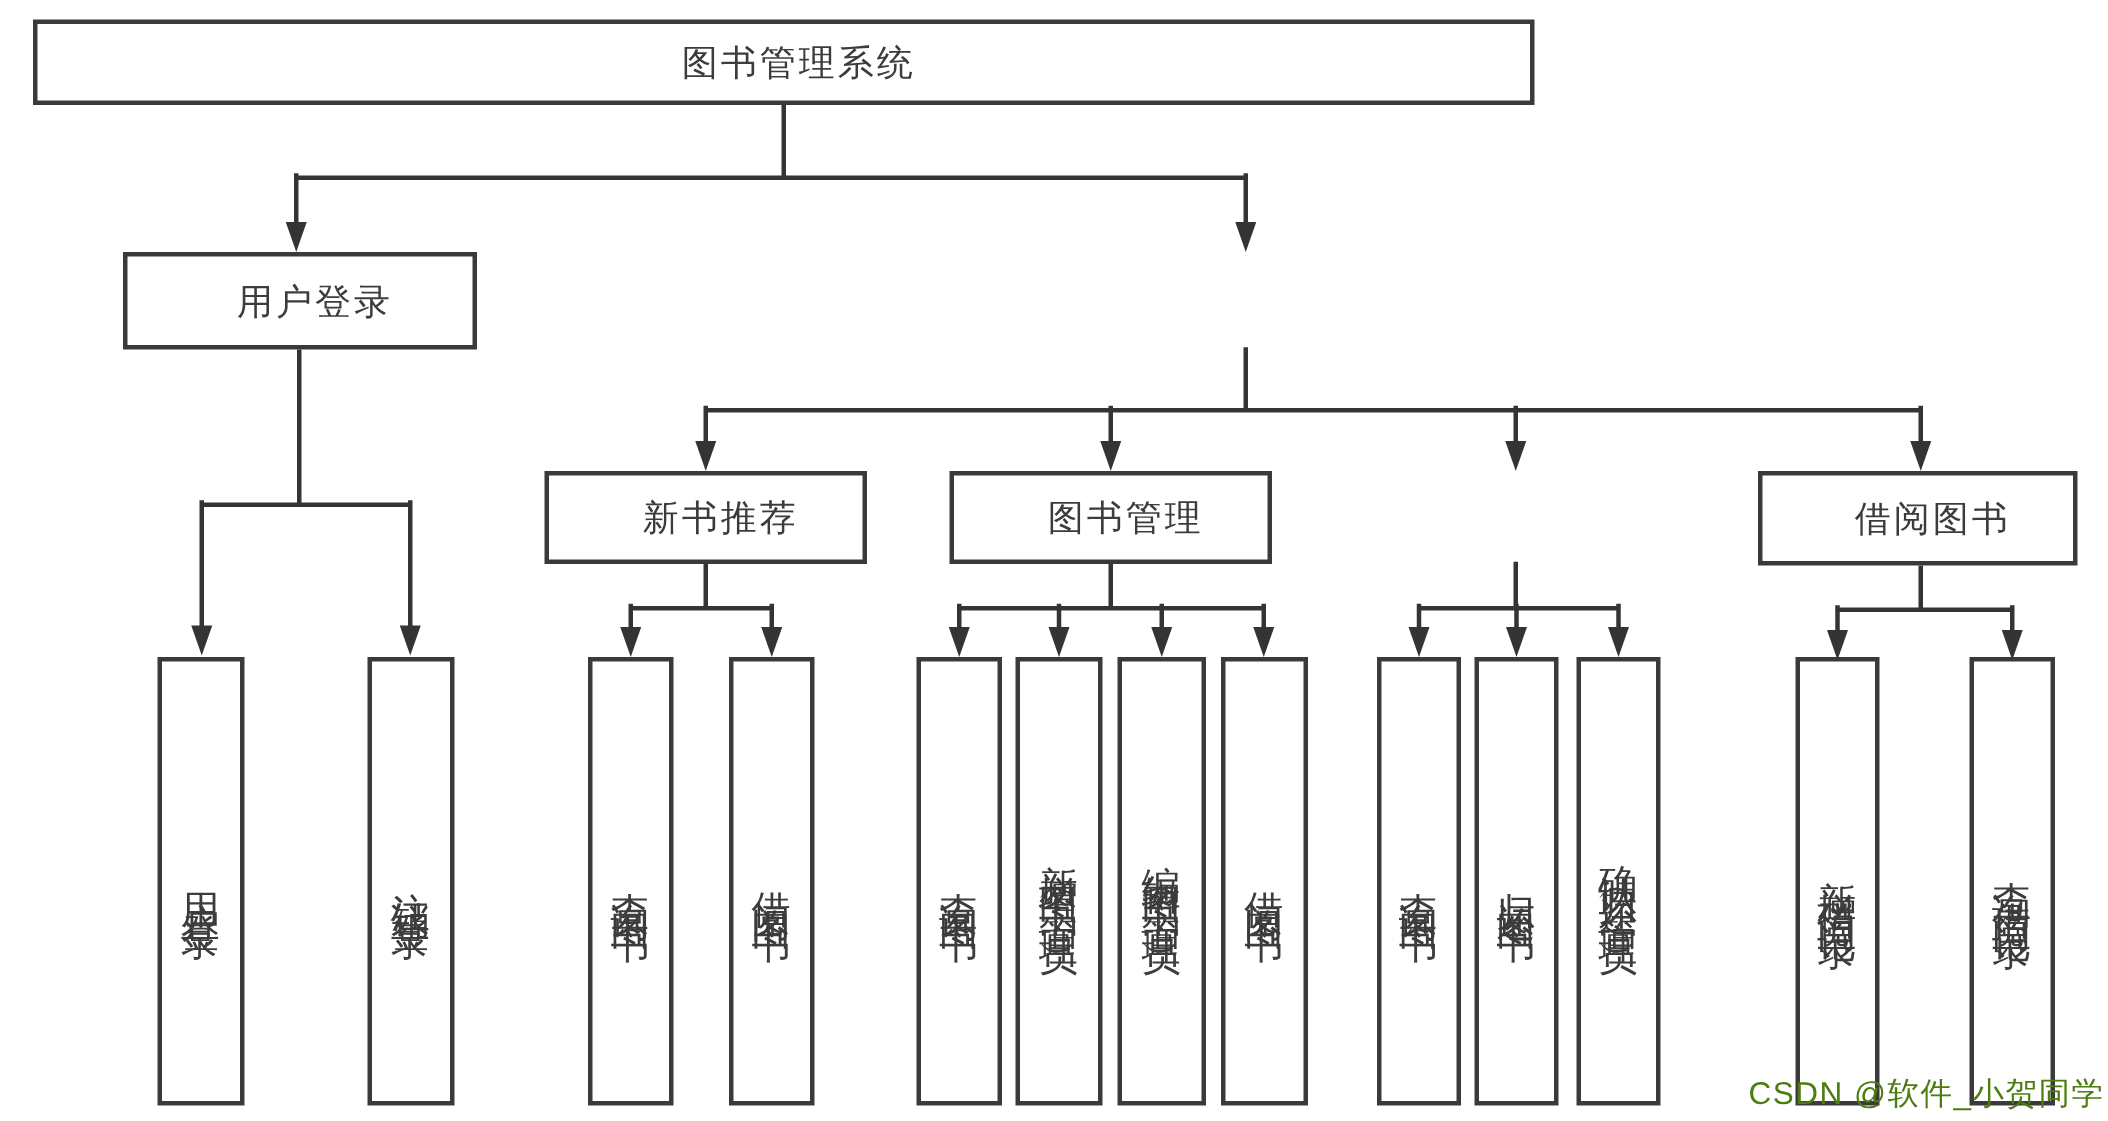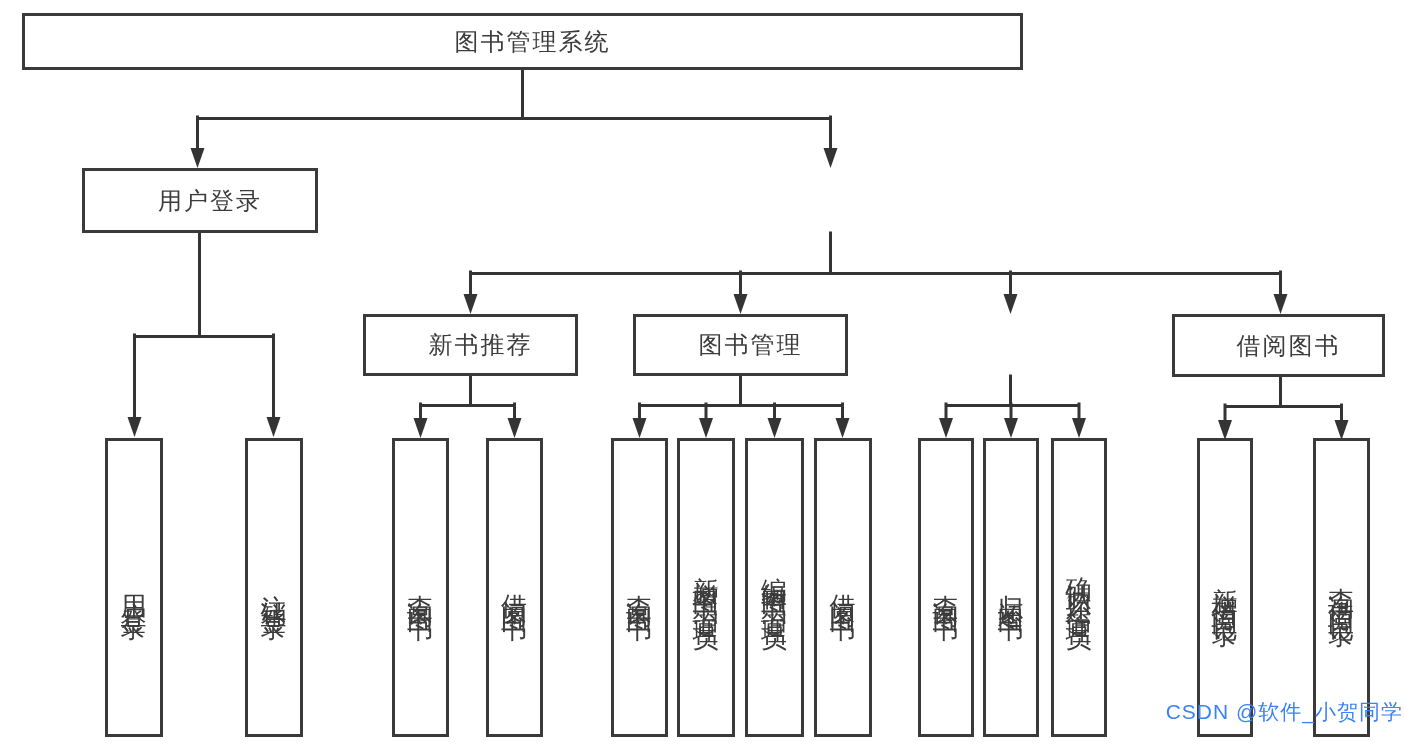--- a/index.html
+++ b/index.html
@@ -16,22 +16,22 @@
   .vnode{
     position:absolute;top:438px;height:299px;width:57px;box-sizing:border-box;
     background:#ffffff;border:3px solid #3a3a3a;
     display:flex;align-items:center;justify-content:center;
   }
   .vnode .vtext{
     writing-mode:vertical-rl;text-orientation:mixed;white-space:nowrap;
     font-size:26px;line-height:1;letter-spacing:7px;color:#3c3c3c;
   }
   .watermark{
-    position:absolute;right:2px;bottom:21px;font-size:21px;
-    color:#3b82f6;letter-spacing:1px;white-space:nowrap;
+    position:absolute;right:2px;bottom:4px;font-size:21px;
+    color:#4d7c0f;letter-spacing:1px;white-space:nowrap;
   }
 </style>
 </head>
 <body>
 
 <div class="canvas">
 
   <svg class="wires" viewBox="0 0 1405 747">
     <g stroke="#343434" stroke-width="3" fill="none" stroke-linecap="square">
 

